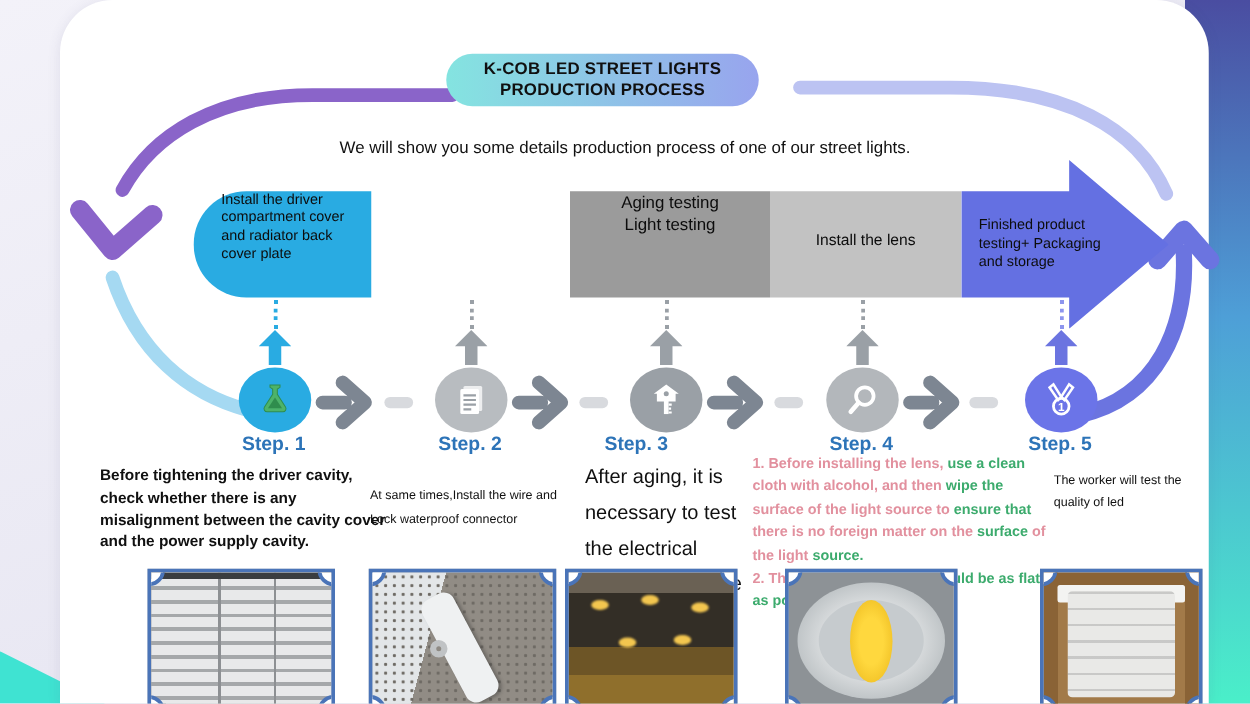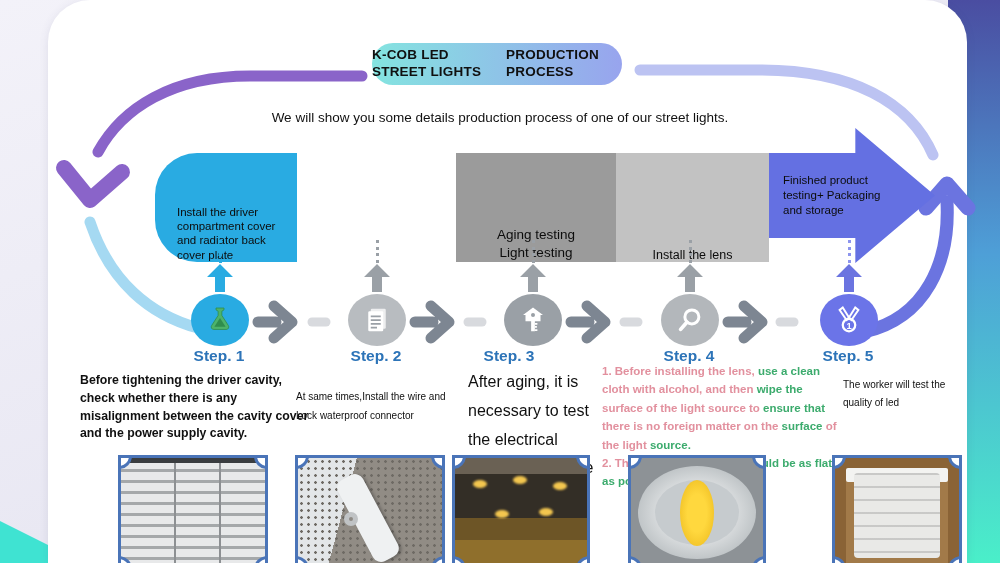--- a/index.html
+++ b/index.html
@@ -7,37 +7,37 @@
   .stage{position:relative;width:1000px;height:563px;overflow:hidden;
          background:linear-gradient(160deg,#f3f2f9 0%,#e9e8f3 60%,#e4e3f0 100%);}
   .right-bar{position:absolute;right:0;top:0;width:52px;height:100%;
          background:linear-gradient(180deg,#4a4da1 0%,#4e9fd7 45%,#4aefc9 100%);}
   .teal-corner{position:absolute;left:0;top:503px;width:84px;height:60px;
          background:#3fe3d2;clip-path:polygon(0 100%,0 30%,100% 100%);}
   .card{position:absolute;left:48px;top:0;width:919px;height:563px;background:#ffffff;
          border-radius:42px 42px 0 0;box-shadow:0 2px 10px rgba(80,80,120,.12);}
   .arcs{position:absolute;left:0;top:0;width:1000px;height:563px;pointer-events:none;}
 
-  .title-badge{position:absolute;left:372px;top:43px;width:250px;height:42px;border-radius:21px;
+  .title-badge{position:absolute;left:357px;top:43px;width:250px;height:42px;border-radius:21px;
          background:linear-gradient(90deg,#84e4e0 0%,#98a4ee 100%);
-         display:flex;flex-direction:row;align-items:center;justify-content:center;}
+         display:flex;flex-direction:column;align-items:center;justify-content:center;}
   .title-badge div{font-size:13.5px;font-weight:bold;color:#101010;line-height:1.25;letter-spacing:.2px;}
   .subtitle{position:absolute;left:150px;top:110px;width:700px;text-align:center;
          font-size:13.5px;color:#111;}
 
-  .band-seg{position:absolute;top:153px;height:109px;display:flex;align-items:flex-end;}
+  .band-seg{position:absolute;top:153px;height:85px;display:flex;align-items:flex-start;}
   .band-seg .txt{font-size:13px;color:#0c0c0c;white-space:pre-line;}
   .seg1{left:155px;width:142px;border-radius:42px 0 0 42px;}
   .seg1 .txt{padding-left:22px;font-size:11.5px;line-height:1.25;}
   .seg2{left:297px;width:159px;justify-content:center;text-align:center;}
   .seg2 .txt{font-size:14px;}
   .seg3{left:456px;width:160px;justify-content:center;text-align:center;}
   .seg3 .txt{font-size:13.5px;line-height:1.35;}
   .seg4{left:616px;width:153px;justify-content:center;text-align:center;}
-  .seg4 .txt{font-size:12.5px;}
+  .seg4 .txt{font-size:12.5px;margin-top:32px;}
   .seg5{left:769px;top:128px;width:166px;height:135px;align-items:center;
         clip-path:polygon(0 18.5%,52% 18.5%,52% 0,100% 50%,52% 100%,52% 81.5%,0 81.5%);}
   .seg5 .txt{padding-left:14px;width:112px;font-size:11.5px;line-height:1.3;}
 
   .dotline{position:absolute;top:240px;height:23px;width:0;border-left:3px dotted #9aa0a6;}
   .marker{position:absolute;top:264px;width:62px;display:flex;flex-direction:column;align-items:center;}
   .uparrow{display:block;}
   .circle{width:58px;height:52px;border-radius:50%;display:flex;align-items:center;justify-content:center;margin-top:2px;}
   .step-label{position:absolute;top:347px;width:120px;text-align:center;
         font-size:15.5px;font-weight:bold;color:#2d74b8;}

